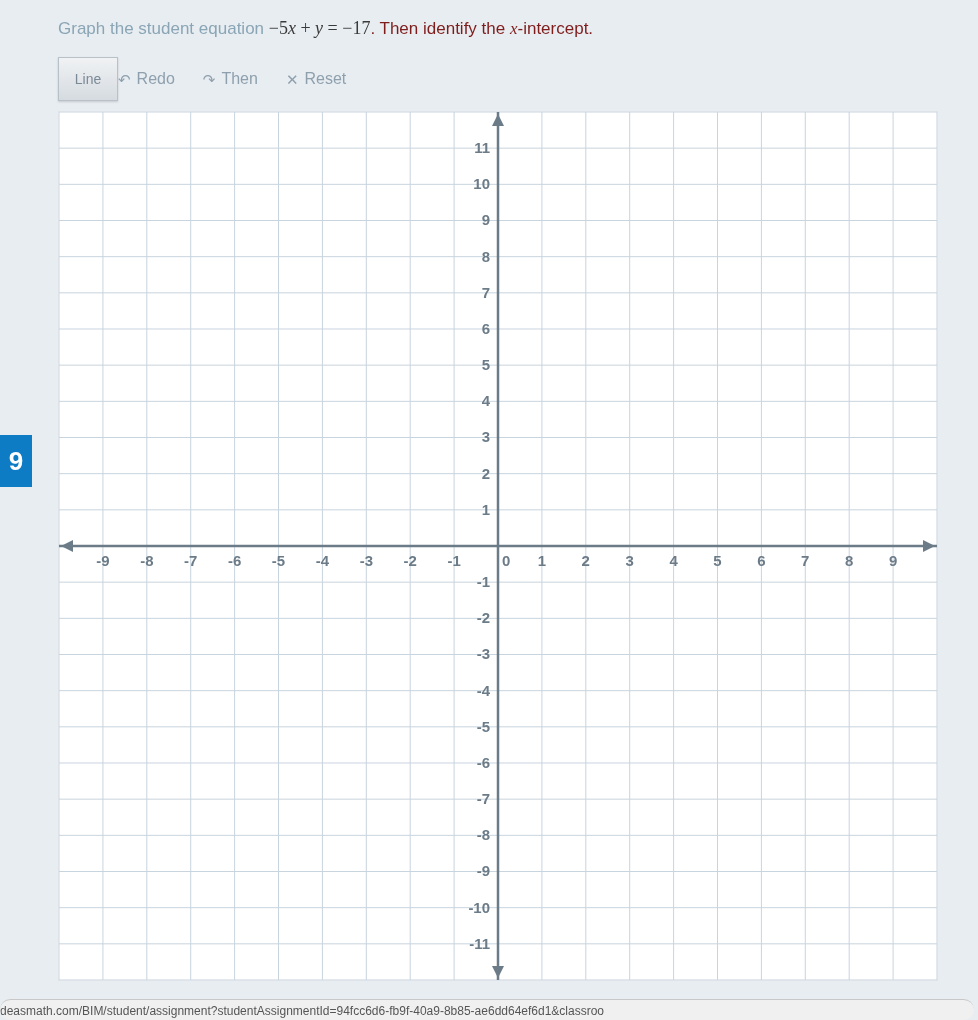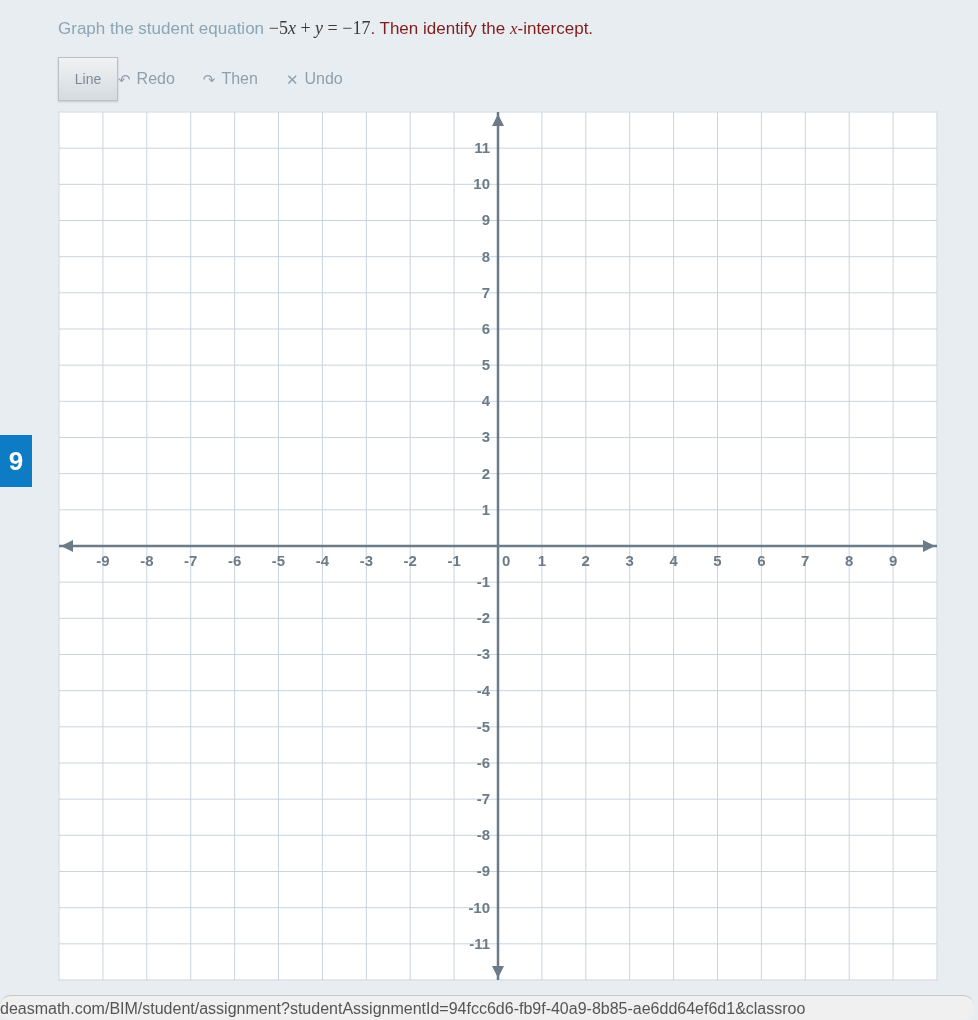--- a/index.html
+++ b/index.html
@@ -92,21 +92,21 @@
     align-items: center;
     justify-content: center;
     font-size: 26px;
     font-weight: 600;
   }
   .footer-url {
     position: absolute;
     bottom: 0;
     left: 0;
     right: 4px;
-    font-size: 16px;
+    font-size: 12px;
     color: #555;
     padding: 4px 0 2px 0;
     border-top: 1px solid #c8c8c8;
     background: #f0f0f0;
     white-space: nowrap;
     overflow: hidden;
     border-radius: 11px;
   }
   .arrow { fill: #6b7b88; }
 </style>
@@ -133,21 +133,21 @@
       <div class="action-link">
         <span class="glyph">↶</span>
         <span>Redo</span>
       </div>
       <div class="action-link">
         <span class="glyph">↷</span>
         <span>Then</span>
       </div>
       <div class="action-link">
         <span class="glyph">✕</span>
-        <span>Undo</span>
+        <span>Reset</span>
       </div>
     </div>
   </div>
 
   <div class="graph-wrap">
     <svg class="graph-svg" id="coord-svg" viewBox="0 0 880 870">
         <line x1="0" y1="0" x2="0" y2="870" class="grid-line"></line>
         <line x1="44" y1="0" x2="44" y2="870" class="grid-line"></line>
         <line x1="88" y1="0" x2="88" y2="870" class="grid-line"></line>
         <line x1="132" y1="0" x2="132" y2="870" class="grid-line"></line>

